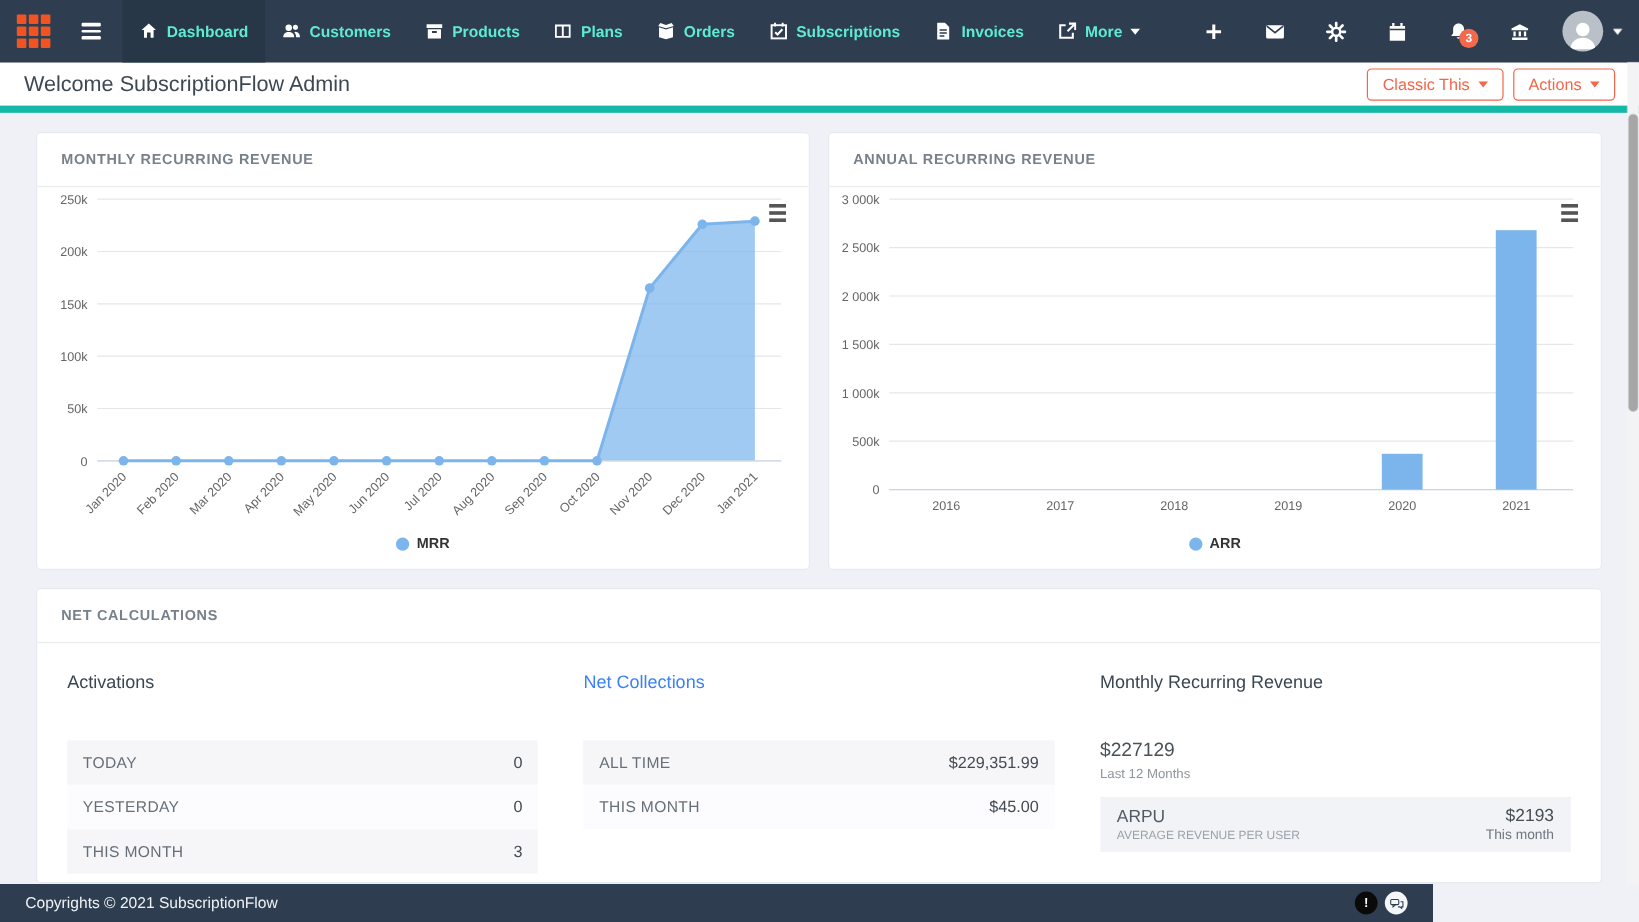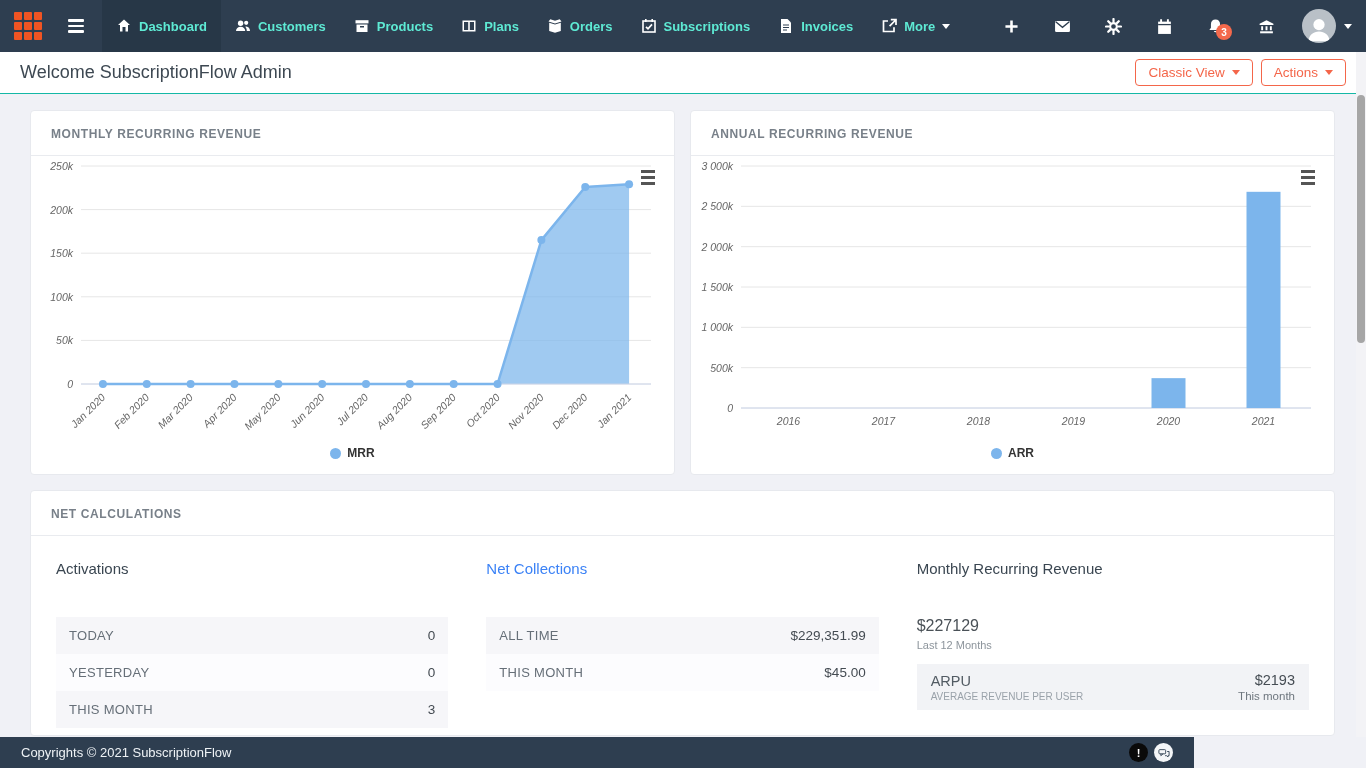--- a/index.html
+++ b/index.html
@@ -18,34 +18,34 @@
   .nav-item .nicon { display:inline-flex; width:16px; height:16px; }
   .nav-right { margin-left:auto; display:flex; align-items:center; padding-right:14px; }
   .nav-icon-btn { position:relative; background:none; border:none; padding:0 17px; height:52px; display:flex; align-items:center; cursor:pointer; }
   .nav-icon-btn svg { width:17px; height:17px; }
   .badge { position:absolute; top:24px; left:26px; min-width:16px; height:16px; border-radius:8px; background:#f4694c; color:#fff; font-size:10px; font-weight:700; display:flex; align-items:center; justify-content:center; padding:0 3px; }
   .avatar-wrap { display:flex; align-items:center; gap:8px; margin-left:10px; cursor:pointer; }
   .avatar { width:34px; height:34px; border-radius:50%; background:#b9c0c7; overflow:hidden; display:flex; align-items:flex-end; justify-content:center; }
   .caret { width:0; height:0; border-left:4px solid transparent; border-right:4px solid transparent; border-top:5px solid #fff; display:inline-block; }
 
   
-  .welcome-bar { position:fixed; top:52px; left:0; width:1366px; height:42px; background:#fff; border-bottom:1px solid #14b8a6; display:flex; align-items:center; justify-content:space-between; padding:0 20px; z-index:40; }
+  .welcome-bar { position:fixed; top:52px; left:0; width:1366px; height:42px; background:#fff; border-bottom:6px solid #14b8a6; display:flex; align-items:center; justify-content:space-between; padding:0 20px; z-index:40; }
   .welcome-title { font-size:18px; font-weight:400; color:#3d4852; }
   .hdr-buttons { display:flex; gap:8px; }
   .btn-outline { background:#fff; border:1px solid #f4664a; color:#f4664a; border-radius:4px; font-size:13.5px; padding:5px 12px; display:flex; align-items:center; gap:7px; cursor:pointer; font-family:inherit; }
   .btn-outline .caret { border-top-color:#f4664a; }
 
   
   .content { position:absolute; top:94px; left:0; width:1366px; height:643px; padding:16px 31px 0 30px; overflow:hidden; }
   .cards-row { display:flex; gap:15px; }
   .card { background:#fff; border:1px solid #e7e9ee; border-radius:4px; overflow:hidden; }
   .chart-card { width:645px; height:365px; position:relative; }
   .card-header { padding:13px 20px; border-bottom:1px solid #e9ebef; }
   .card-title { font-size:12px; font-weight:700; letter-spacing:.6px; color:#788089; }
-  .hc-chart { width:666px; height:298px;font-style:italic; }
+  .hc-chart { width:666px; height:298px; }
   .hc-chart svg .tick { font-size:10.5px; fill:#666; font-family:"Liberation Sans", sans-serif; }
   .hc-menu { position:absolute; top:56px; right:16px; display:flex; flex-direction:column; gap:3px; background:none; border:none; cursor:pointer; padding:3px; }
   .hc-menu span { width:14px; height:3px; background:#555; }
   .hc-legend { display:flex; align-items:center; justify-content:center; gap:6px; margin-top:-8px; cursor:pointer; }
   .hc-legend .dot { width:11px; height:11px; border-radius:50%; background:#7cb5ec; }
   .hc-legend .lbl { font-size:12px; font-weight:700; color:#333; }
 
   
   .net-card { margin-top:15px; width:1305px; height:246px; }
   .net-body { display:grid; grid-template-columns:1fr 1fr 1fr; gap:38px; padding:24px 25px 0; }
@@ -227,21 +227,21 @@
         </span>
       <span class="caret"></span>
     </div>
   </div>
 </header>
 
 <div class="welcome-bar">
   <h1 class="welcome-title">Welcome SubscriptionFlow Admin</h1>
   <div class="hdr-buttons">
     <button class="btn-outline">
-      <span>Classic View</span>
+      <span>Classic This</span>
         <span class="caret"></span>
     </button>
     <button class="btn-outline">
       <span>Actions</span>
         <span class="caret"></span>
     </button>
   </div>
 </div>
 
 <main class="content">

